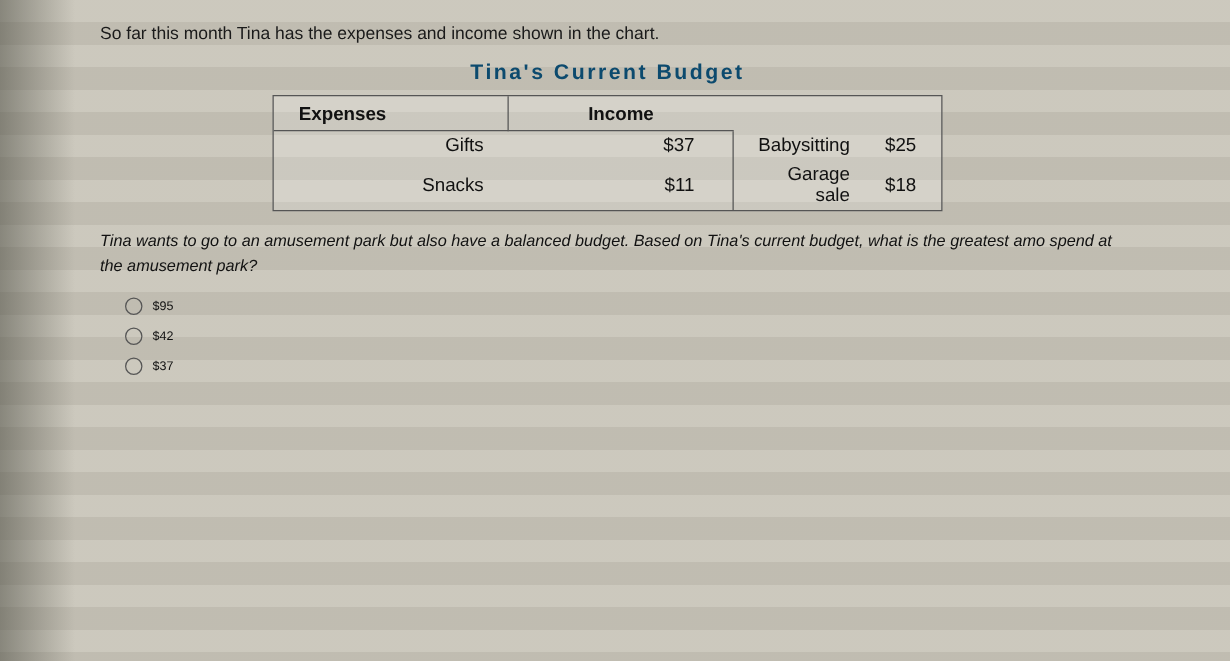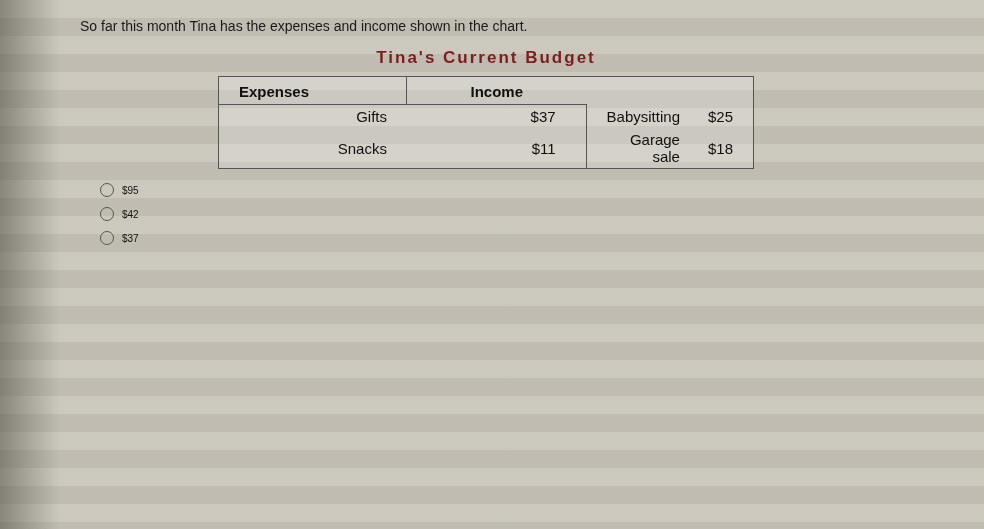--- a/index.html
+++ b/index.html
@@ -52,21 +52,21 @@
       margin-bottom: 14px;
       font-style: normal;
     }
 
     .chart-title {
       text-align: center;
       font-size: 17px;
       font-weight: bold;
       letter-spacing: 2px;
       margin-bottom: 8px;
-      color: #7f1d1d;
+      color: #0c4a6e;
     }
 
     .budget-table-wrapper {
       border: 1.5px solid #555;
       background: rgba(255,255,255,0.18);
       width: 536px;
       margin: 0 auto 14px auto;
     }
 
     .budget-table {
@@ -192,20 +192,21 @@
         <tr>
           <td class="expense-name">Snacks</td>
             <td class="expense-amount left-cell">$11</td>
           <td class="income-name">Garage sale</td>
           <td class="income-amount">$18</td>
         </tr>
       </tbody>
     </table>
   </div>
 
+  <p class="question-text">Tina wants to go to an amusement park but also have a balanced budget. Based on Tina's current budget, what is the greatest amo spend at the amusement park?</p>
 
   <div class="radio-group">
     <label class="radio-option">
       <span class="radio-circle"></span>
       <span>$95</span>
     </label>
     <label class="radio-option">
       <span class="radio-circle"></span>
       <span>$42</span>
     </label>

